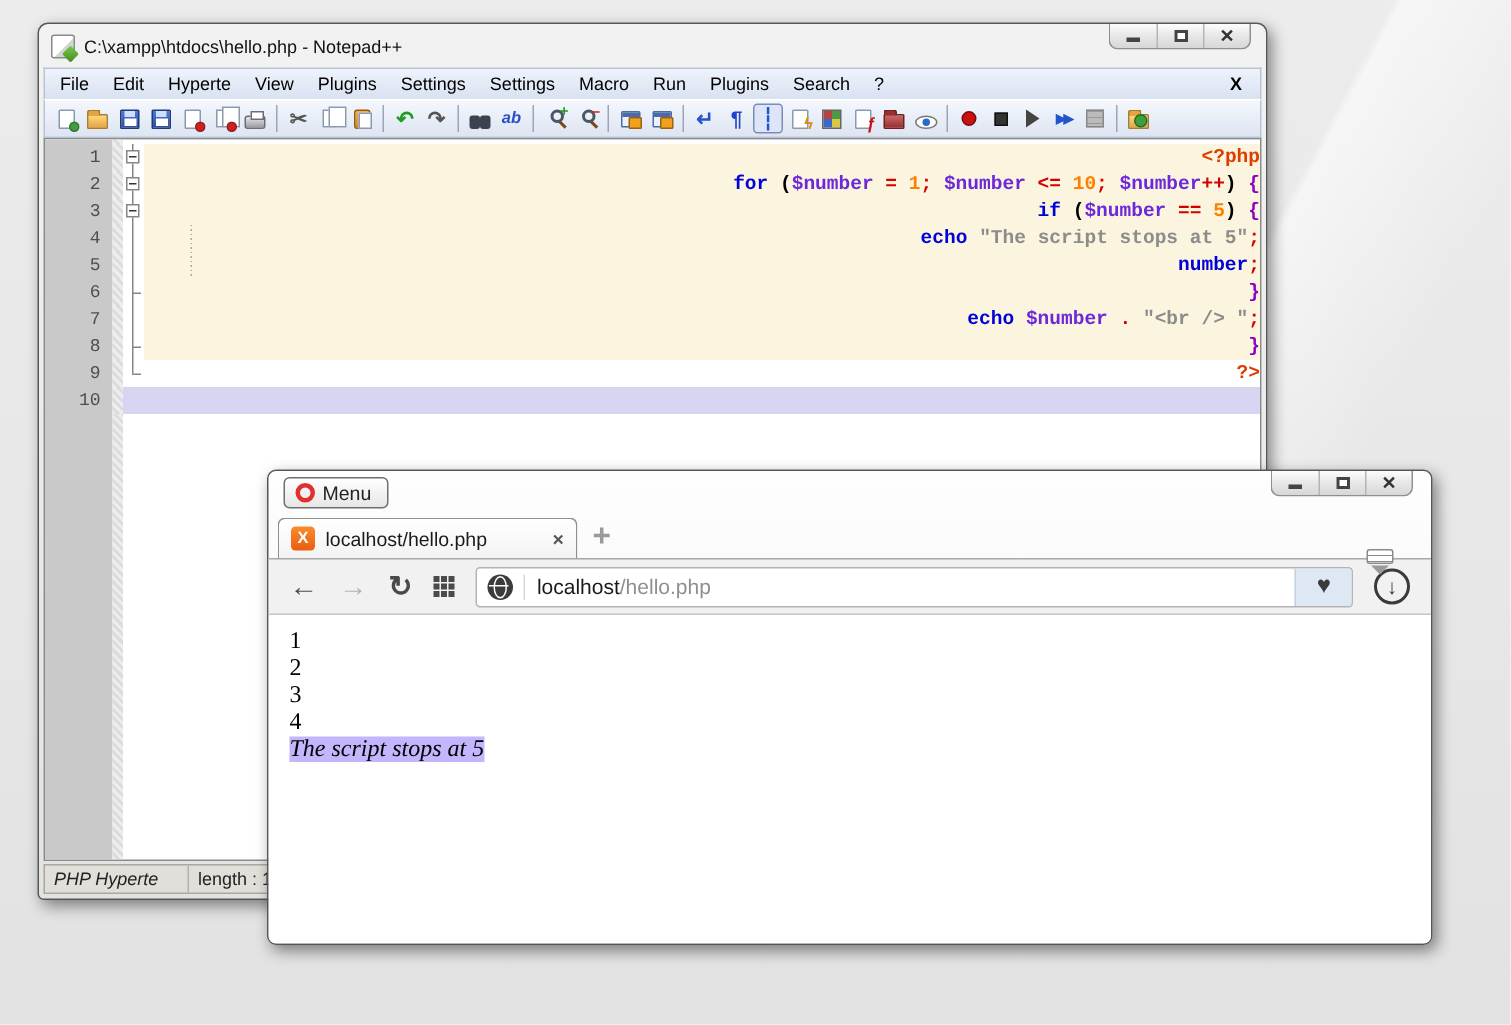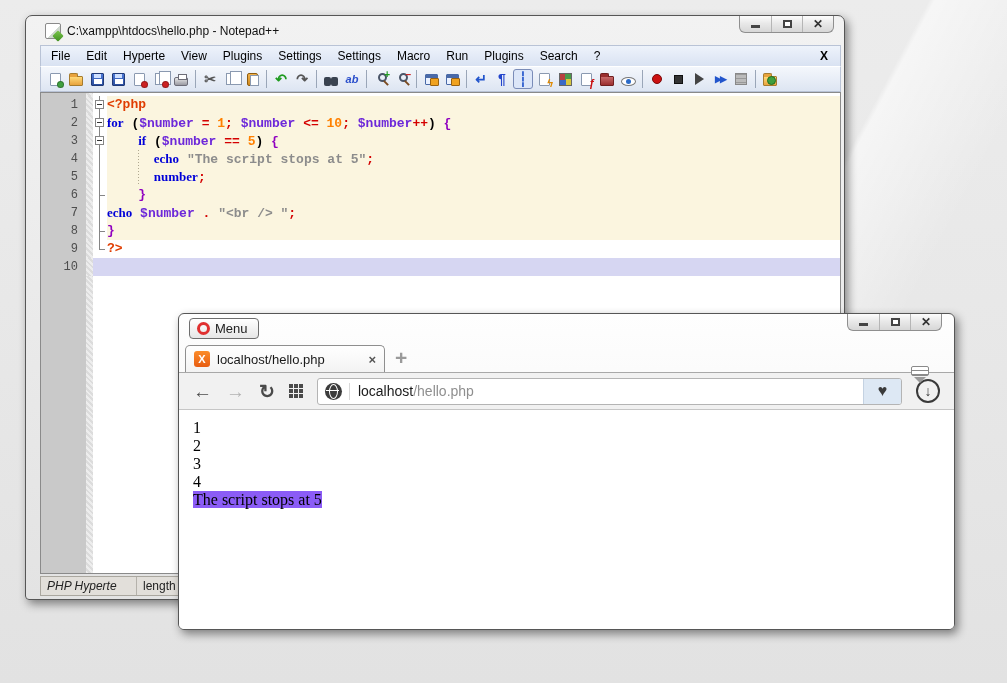--- a/index.html
+++ b/index.html
@@ -18,21 +18,21 @@
   .ctrl-group { display:flex; border:1px solid #8f8f8f; border-top:none; border-radius:0 0 6px 6px;
     background:linear-gradient(#fdfdfd,#e9e9e9 45%,#d7d7d7); overflow:hidden; height:17px; }
   .ctrl-btn { width:31px; display:flex; align-items:center; justify-content:center; border-left:1px solid #b5b5b5; cursor:default; }
   .ctrl-btn:first-child { border-left:none; }
   .g-min { width:9px; height:3px; background:#444; margin-top:5px; }
   .g-restore { width:9px; height:8px; border:2px solid #444; background:#fff; }
   .g-close { font-size:12px; font-weight:bold; color:#333; line-height:1; }
 
   
   #npp { left:25px; top:15px; width:820px; height:585px; border-radius:7px 7px 4px 4px;
-    background:linear-gradient(#f2f2f2,#e3e3e3); display:flex; flex-direction:column;padding-left:11px; }
+    background:linear-gradient(#f2f2f2,#e3e3e3); display:flex; flex-direction:column; }
   .npp-titlebar { height:29px; display:flex; align-items:center; padding:0 8px; position:relative; }
   .npp-icon { width:16px; height:16px; margin-right:6px; position:relative;
     background:linear-gradient(135deg,#ffffff 55%, #cfd8cf 56%); border:1px solid #8a8a8a; border-radius:2px; }
   .npp-icon::after { content:""; position:absolute; right:-2px; bottom:-2px; width:8px; height:8px;
     background:linear-gradient(135deg,#7cc64e,#3f8f1f); border-radius:1px; transform:rotate(45deg); }
   .npp-title { font-size:12px; color:#111; }
   .npp-ctrls { position:absolute; right:10px; top:0; }
   .npp-client { flex:1; display:flex; flex-direction:column; padding:0 3px 3px 3px; }
 
   .npp-menubar { height:21px; display:flex; align-items:center; font-size:12px; color:#000;
@@ -96,33 +96,33 @@
 
   .npp-editor { flex:1; border:1px solid #8a8a8a; background:#fff; overflow:hidden; display:flex; flex-direction:column;
     font-family:"Liberation Mono","DejaVu Sans Mono",monospace; font-size:13px; }
   .ed-pad { height:3px; background:#fff; display:flex; }
   .ed-pad .numfill { width:45px; background:#c9c9c9; }
   .ed-pad .chkfill { width:7px; background:repeating-linear-gradient(45deg,#ededed 0 2px,#dcdcdc 2px 4px); }
   .ln-row { display:flex; height:18px; line-height:18px; }
   .ln-num { width:45px; background:#c9c9c9; color:#4e4e4e; text-align:right; padding-right:8px; font-size:12px; }
   .ln-chk { width:7px; background:repeating-linear-gradient(45deg,#ededed 0 2px,#dcdcdc 2px 4px); }
   .ln-fold { width:14px; position:relative; background:#fff; }
-  .ln-code { flex:1; white-space:pre; font-weight:bold; color:#000; position:relative; }
+  .ln-code { flex:1; white-space:pre; font-weight:bold; color:#000; position:relative;text-align:right; }
   .bg-php .ln-code { background:#fbf5df; }
   .bg-white .ln-code { background:#ffffff; }
   .bg-cur .ln-code { background:#d6d6f2; }
   .bg-cur .ln-fold { background:#d6d6f2; }
   .guide .ln-code { background-image:repeating-linear-gradient(180deg,#b0a890 0 1px,transparent 1px 3px); background-size:1px 100%; background-position:31px 0; background-repeat:no-repeat; }
   .bg-php.guide .ln-code { background-color:#fbf5df; }
   .fold-vl { position:absolute; left:6px; top:0; bottom:0; width:1px; background:#858585; }
   .half .fold-vl { bottom:9px; }
   .fold-bx { position:absolute; left:2px; top:4px; width:9px; height:9px; background:#fff; border:1px solid #858585; z-index:2; }
   .fold-bx::after { content:""; position:absolute; left:1px; right:1px; top:3px; height:1px; background:#333; }
   .fold-tk { position:absolute; left:6px; top:9px; width:6px; height:1px; background:#858585; }
-  .tk-tag{color:#e03c00;} .tk-kw{color:#0000d8;font-family:Liberation Serif, serif;} .tk-var{color:#6d28d9;} .tk-num{color:#ff8000;}
+  .tk-tag{color:#e03c00;} .tk-kw{color:#0000d8;} .tk-var{color:#6d28d9;} .tk-num{color:#ff8000;}
   .tk-op{color:#d40000;} .tk-str{color:#8c8c8c;} .tk-brace{color:#9000c0;} .tk-plain{color:#000;}
   .ed-fill { flex:1; display:flex; }
   .ed-fill .numfill { width:45px; background:#c9c9c9; }
   .ed-fill .chkfill { width:7px; background:repeating-linear-gradient(45deg,#ededed 0 2px,#dcdcdc 2px 4px); }
 
   .npp-status { height:20px; margin-top:2px; background:#e2dfda; border:1px solid #aaa79f; display:flex; font-size:12px; color:#222; }
   .st-cell { border-right:1px solid #b5b2ab; padding:2px 6px; white-space:nowrap; overflow:hidden; }
   .st-doctype { width:96px;font-style:italic; }
   .st-length { width:92px; }
 
@@ -164,21 +164,21 @@
   .url-host { color:#1a1a1a; }
   .url-path { color:#8f8f8f; }
   .heart-btn { margin-left:auto; width:38px; height:100%; background:#dde8f4; border-left:1px solid #c4d2e2;
     display:flex; align-items:center; justify-content:center; color:#3a3a3a; font-size:16px; }
   .dl-btn { width:24px; height:24px; border:2px solid #3a3a3a; border-radius:50%;
     display:flex; align-items:center; justify-content:center; font-size:14px; font-weight:bold; color:#3a3a3a; }
 
   .op-content { flex:1; background:#fff; padding:9px 0 0 14px;
     font-family:"Liberation Serif","DejaVu Serif",serif; font-size:16px; color:#000; }
   .pg-line { height:18px; line-height:18px; }
-  .pg-line.hl span { background:#8b5cf6; }
+  .pg-line.hl span { background:#c4b5fd;font-style:italic; }
 </style>
 </head>
 <body>
 
 <div class="glare"></div>
 
 <div class="win" id="npp">
   <div class="npp-titlebar">
     <div class="npp-icon"></div>
     <div class="npp-title">C:\xampp\htdocs\hello.php - Notepad++</div>

